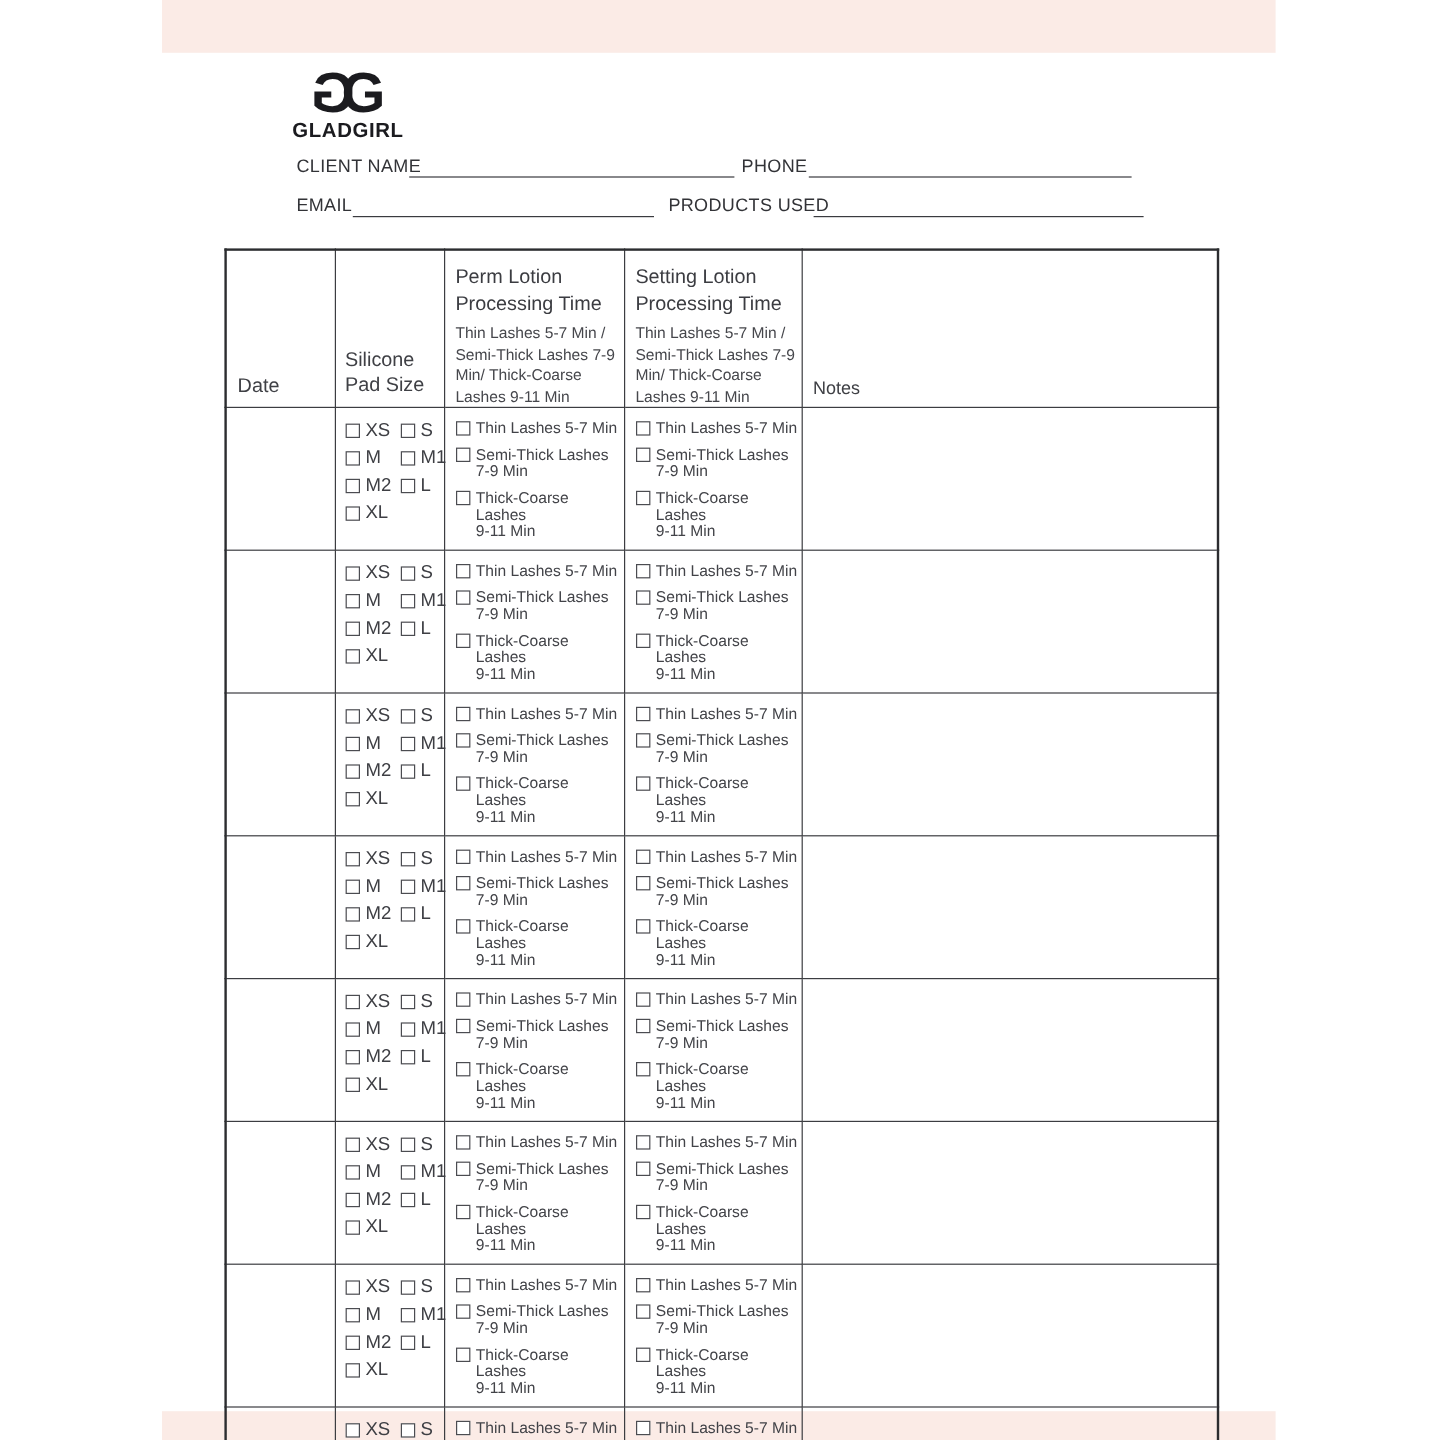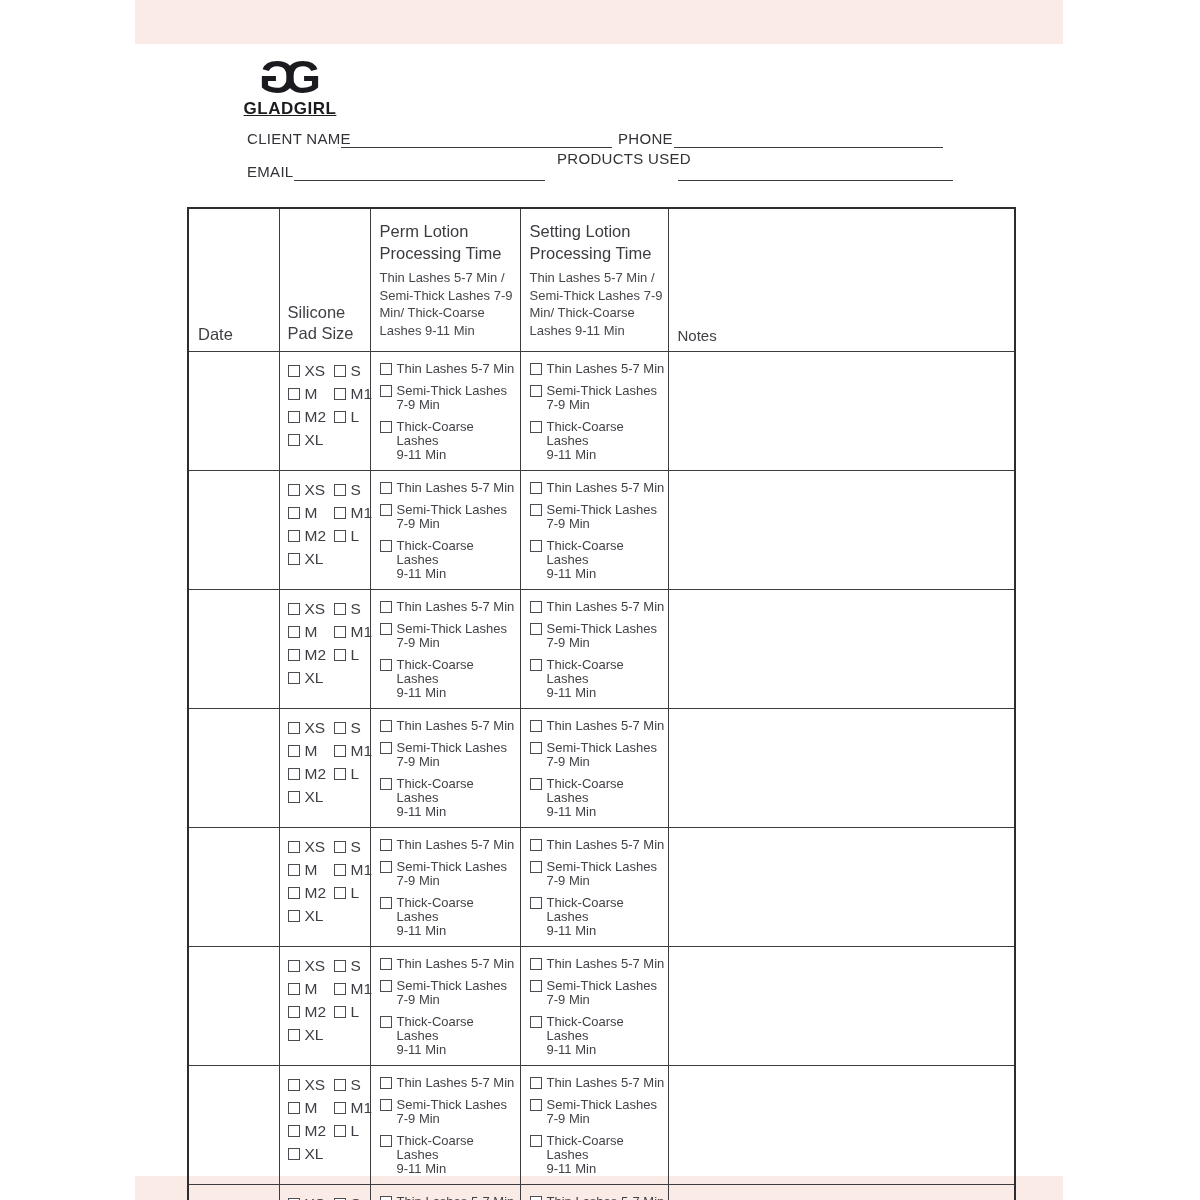--- a/index.html
+++ b/index.html
@@ -10,42 +10,42 @@
   }
   .accent-bar { position:absolute; background:#fbebe6; }
   .accent-top { left:135px; top:0; width:928px; height:44px; }
   .accent-bottom { left:135px; top:1176px; width:928px; height:24px; }
 
   
   .logo { position:absolute; left:234px; top:56px; width:112px; text-align:center; color:#1b1b1f; }
   .logo-monogram { font-size:47px; font-weight:700; line-height:42px; white-space:nowrap; }
   .logo-monogram .g { display:inline-block; }
   .logo-monogram .g-left { transform:scaleX(-1); margin-right:-11px; }
-  .logo-name { font-size:17px; font-weight:700; letter-spacing:0.5px; margin-top:1px;text-decoration:underline; }
+  .logo-name { font-size:17px; font-weight:700; letter-spacing:0.5px; margin-top:1px; }
 
   
   .title { position:absolute; left:399px; top:76px; font-size:20px; font-weight:500;
            letter-spacing:6.5px; color:#26262b; white-space:nowrap; }
 
   
   .form-label { position:absolute; font-size:15px; letter-spacing:0.3px; color:#323337; white-space:nowrap; }
   .fill-line { position:absolute; height:0; border-bottom:1.4px solid #3a3b3f; }
 
   
   .history-table { position:absolute; left:187px; top:207px; width:827px;
                    border-collapse:collapse; table-layout:fixed;
                    border:2.5px solid #2c2d30; }
   .history-table th, .history-table td { border:1.5px solid #3c3d41; }
   .history-table thead tr { height:125px; }
   .history-table tbody tr { height:100px;padding-left:32px; }
 
   th { font-weight:400; text-align:left; vertical-align:bottom; color:#3f4045; }
   th.h-date { padding:12px 4px 7px 9px; font-size:16.5px; }
   th.h-pad { padding:16px 4px 7px 8px; font-size:16.5px; line-height:21px;margin-top:48px; }
-  th.h-lotion { vertical-align:top; padding:11px 4px 12px 9px; }
+  th.h-lotion { vertical-align:top; padding:11px 4px 0 9px; }
   th.h-notes { padding:0 4px 7px 9px; font-size:15px; }
   .head-title { font-size:16.5px; line-height:22px; color:#3b3c41; }
   .head-sub { font-size:13px; line-height:17.5px; margin-top:5px; color:#46474c; }
 
   
   td.cell-pad { vertical-align:top; padding:11px 0 0 8px; }
   .pad-grid { display:grid; grid-template-columns:46px auto; row-gap:8px; }
   .pad-item { display:flex; align-items:center; gap:5px; font-size:15.5px; line-height:15px; color:#3e3f44; }
   td.cell-lotion { vertical-align:top; padding:10px 2px 0 9px; }
   .opt { display:flex; align-items:flex-start; gap:5px; margin-bottom:8px; }
@@ -72,21 +72,21 @@
   </div>
 
 
   <span class="form-label" style="left:247px; top:130px;">CLIENT NAME</span>
   <span class="fill-line" style="left:341px; top:147px; width:271px;"></span>
   <span class="form-label" style="left:618px; top:130px;">PHONE</span>
   <span class="fill-line" style="left:674px; top:147px; width:269px;"></span>
 
   <span class="form-label" style="left:247px; top:163px;">EMAIL</span>
   <span class="fill-line" style="left:294px; top:180px; width:251px;"></span>
-  <span class="form-label" style="left:557px; top:150px;">PRODUCTS USED</span>
+  <span class="form-label" style="left:557px; top:163px;">PRODUCTS USED</span>
   <span class="fill-line" style="left:678px; top:180px; width:275px;"></span>
 
   <table class="history-table">
     <colgroup>
       <col style="width:91px;">
       <col style="width:91px;">
       <col style="width:150px;">
       <col style="width:148px;">
       <col style="width:347px;">
     </colgroup>

